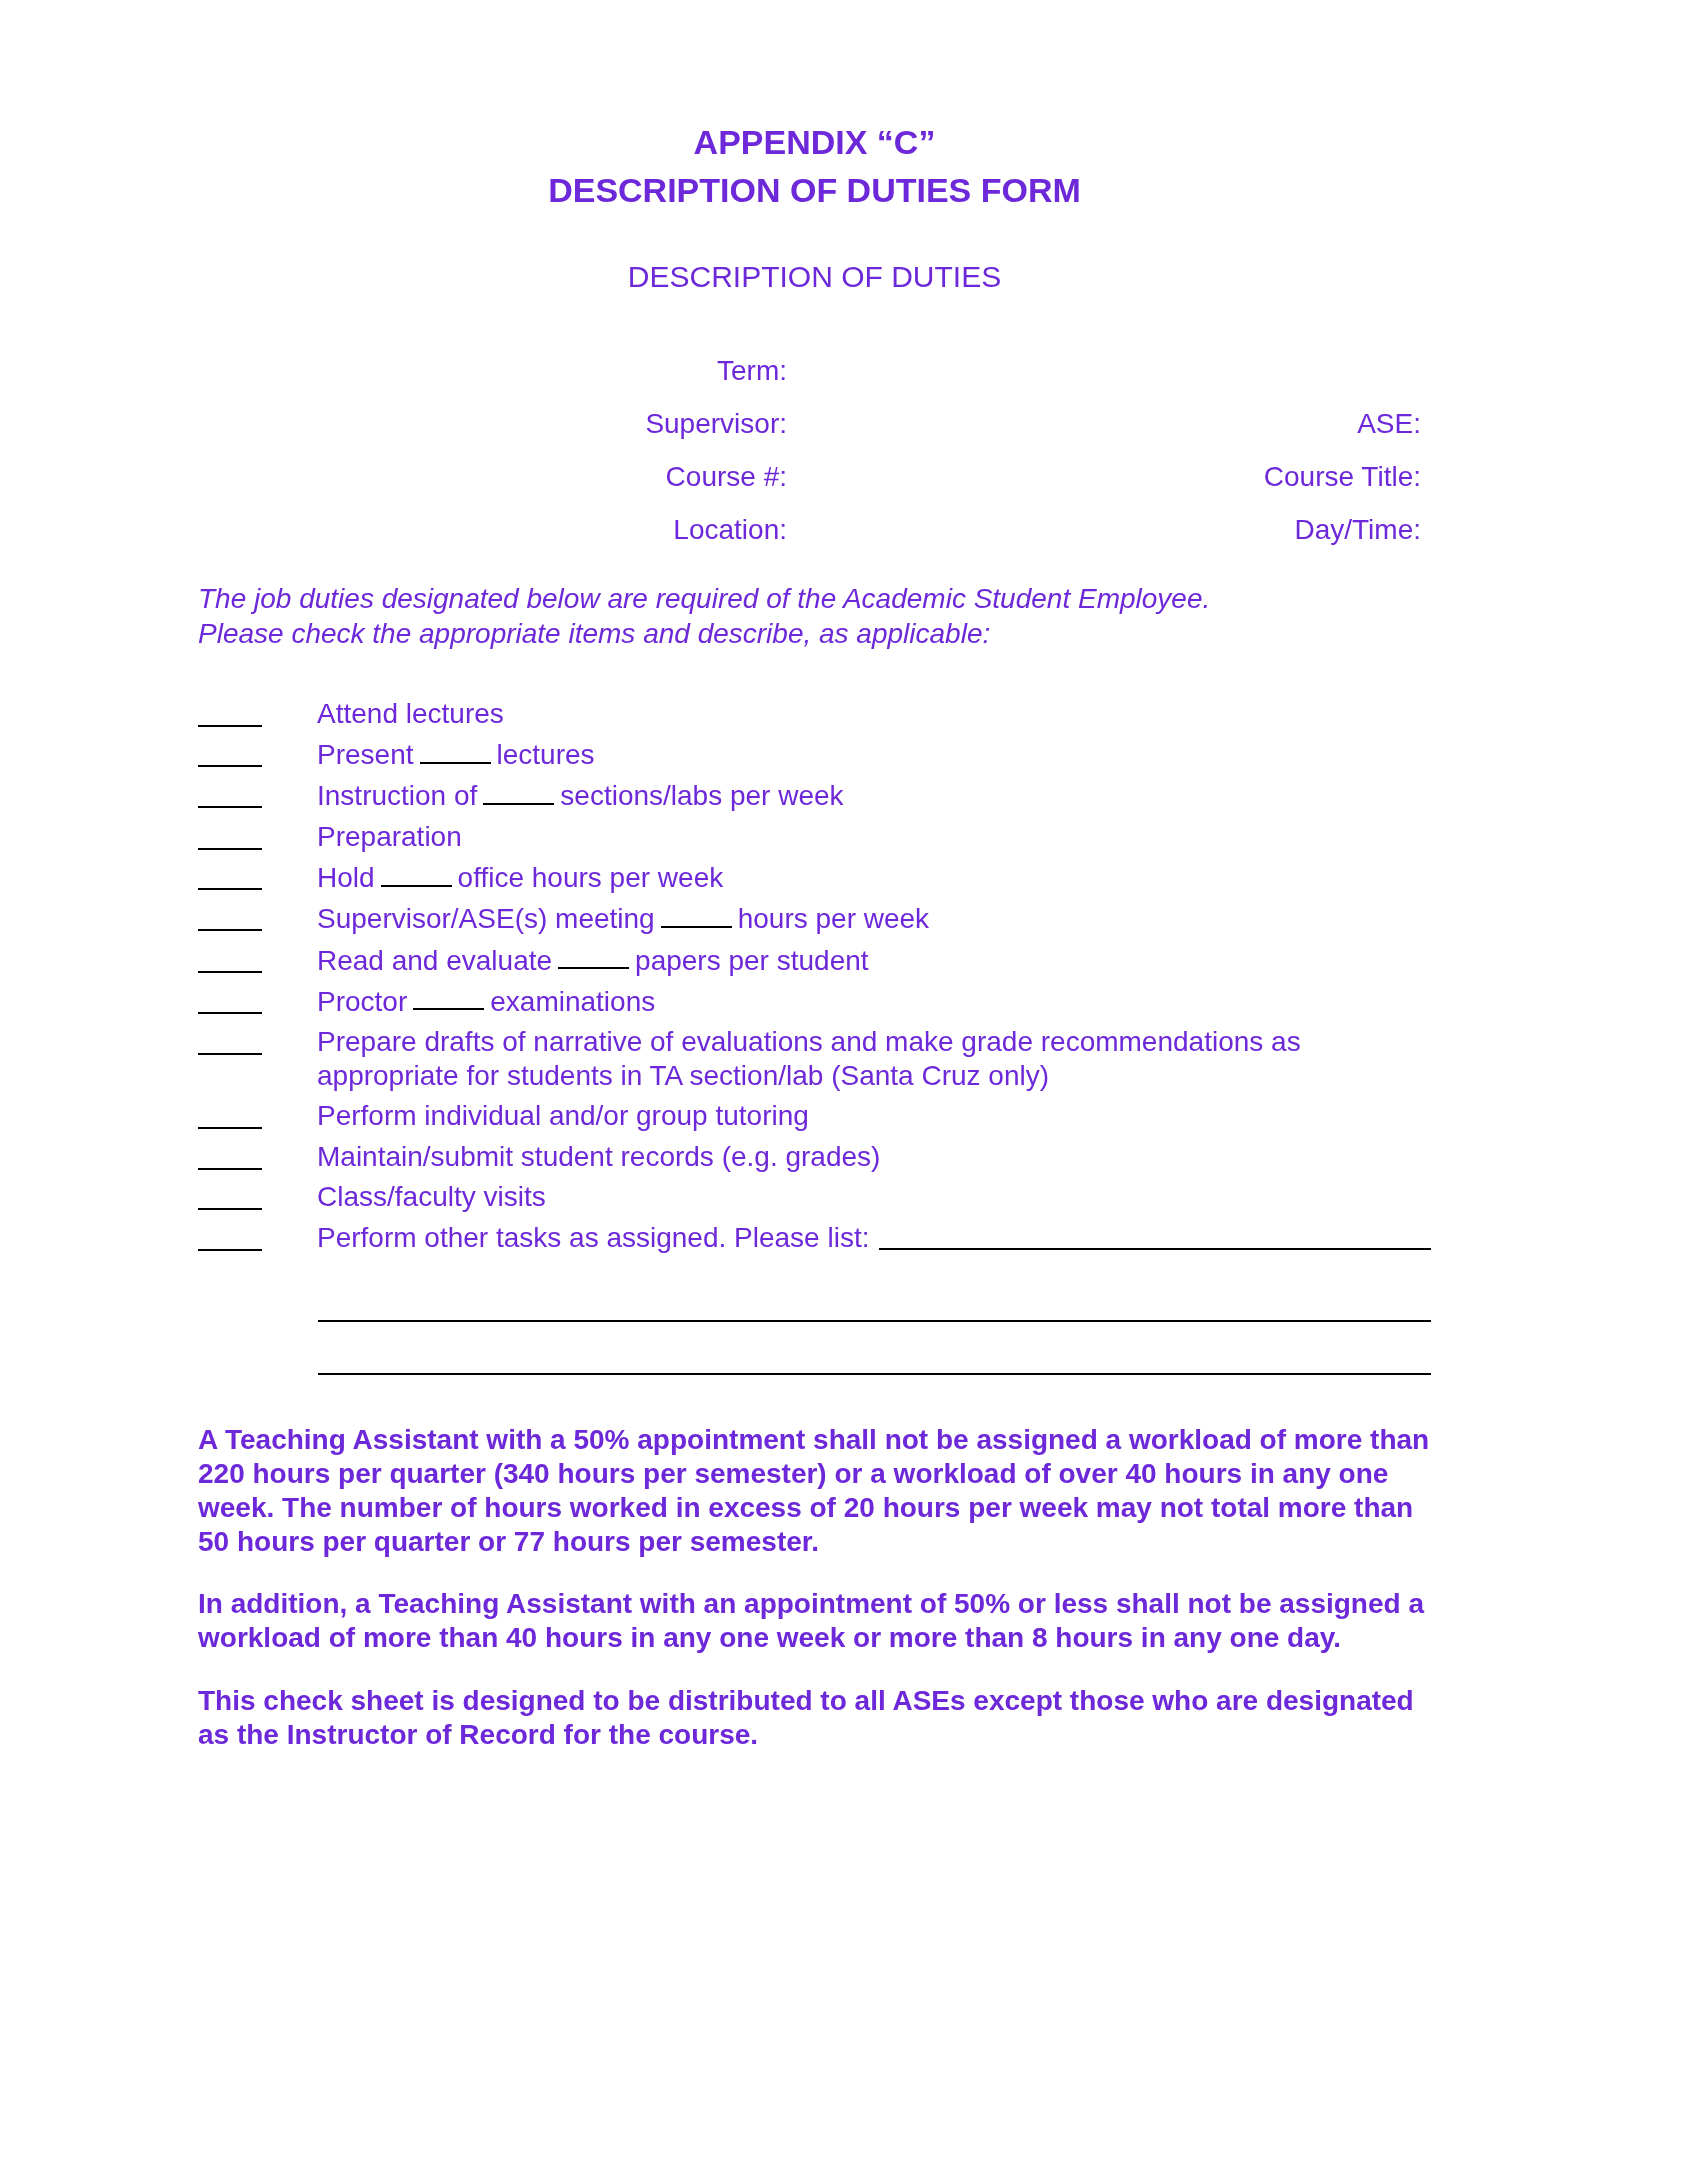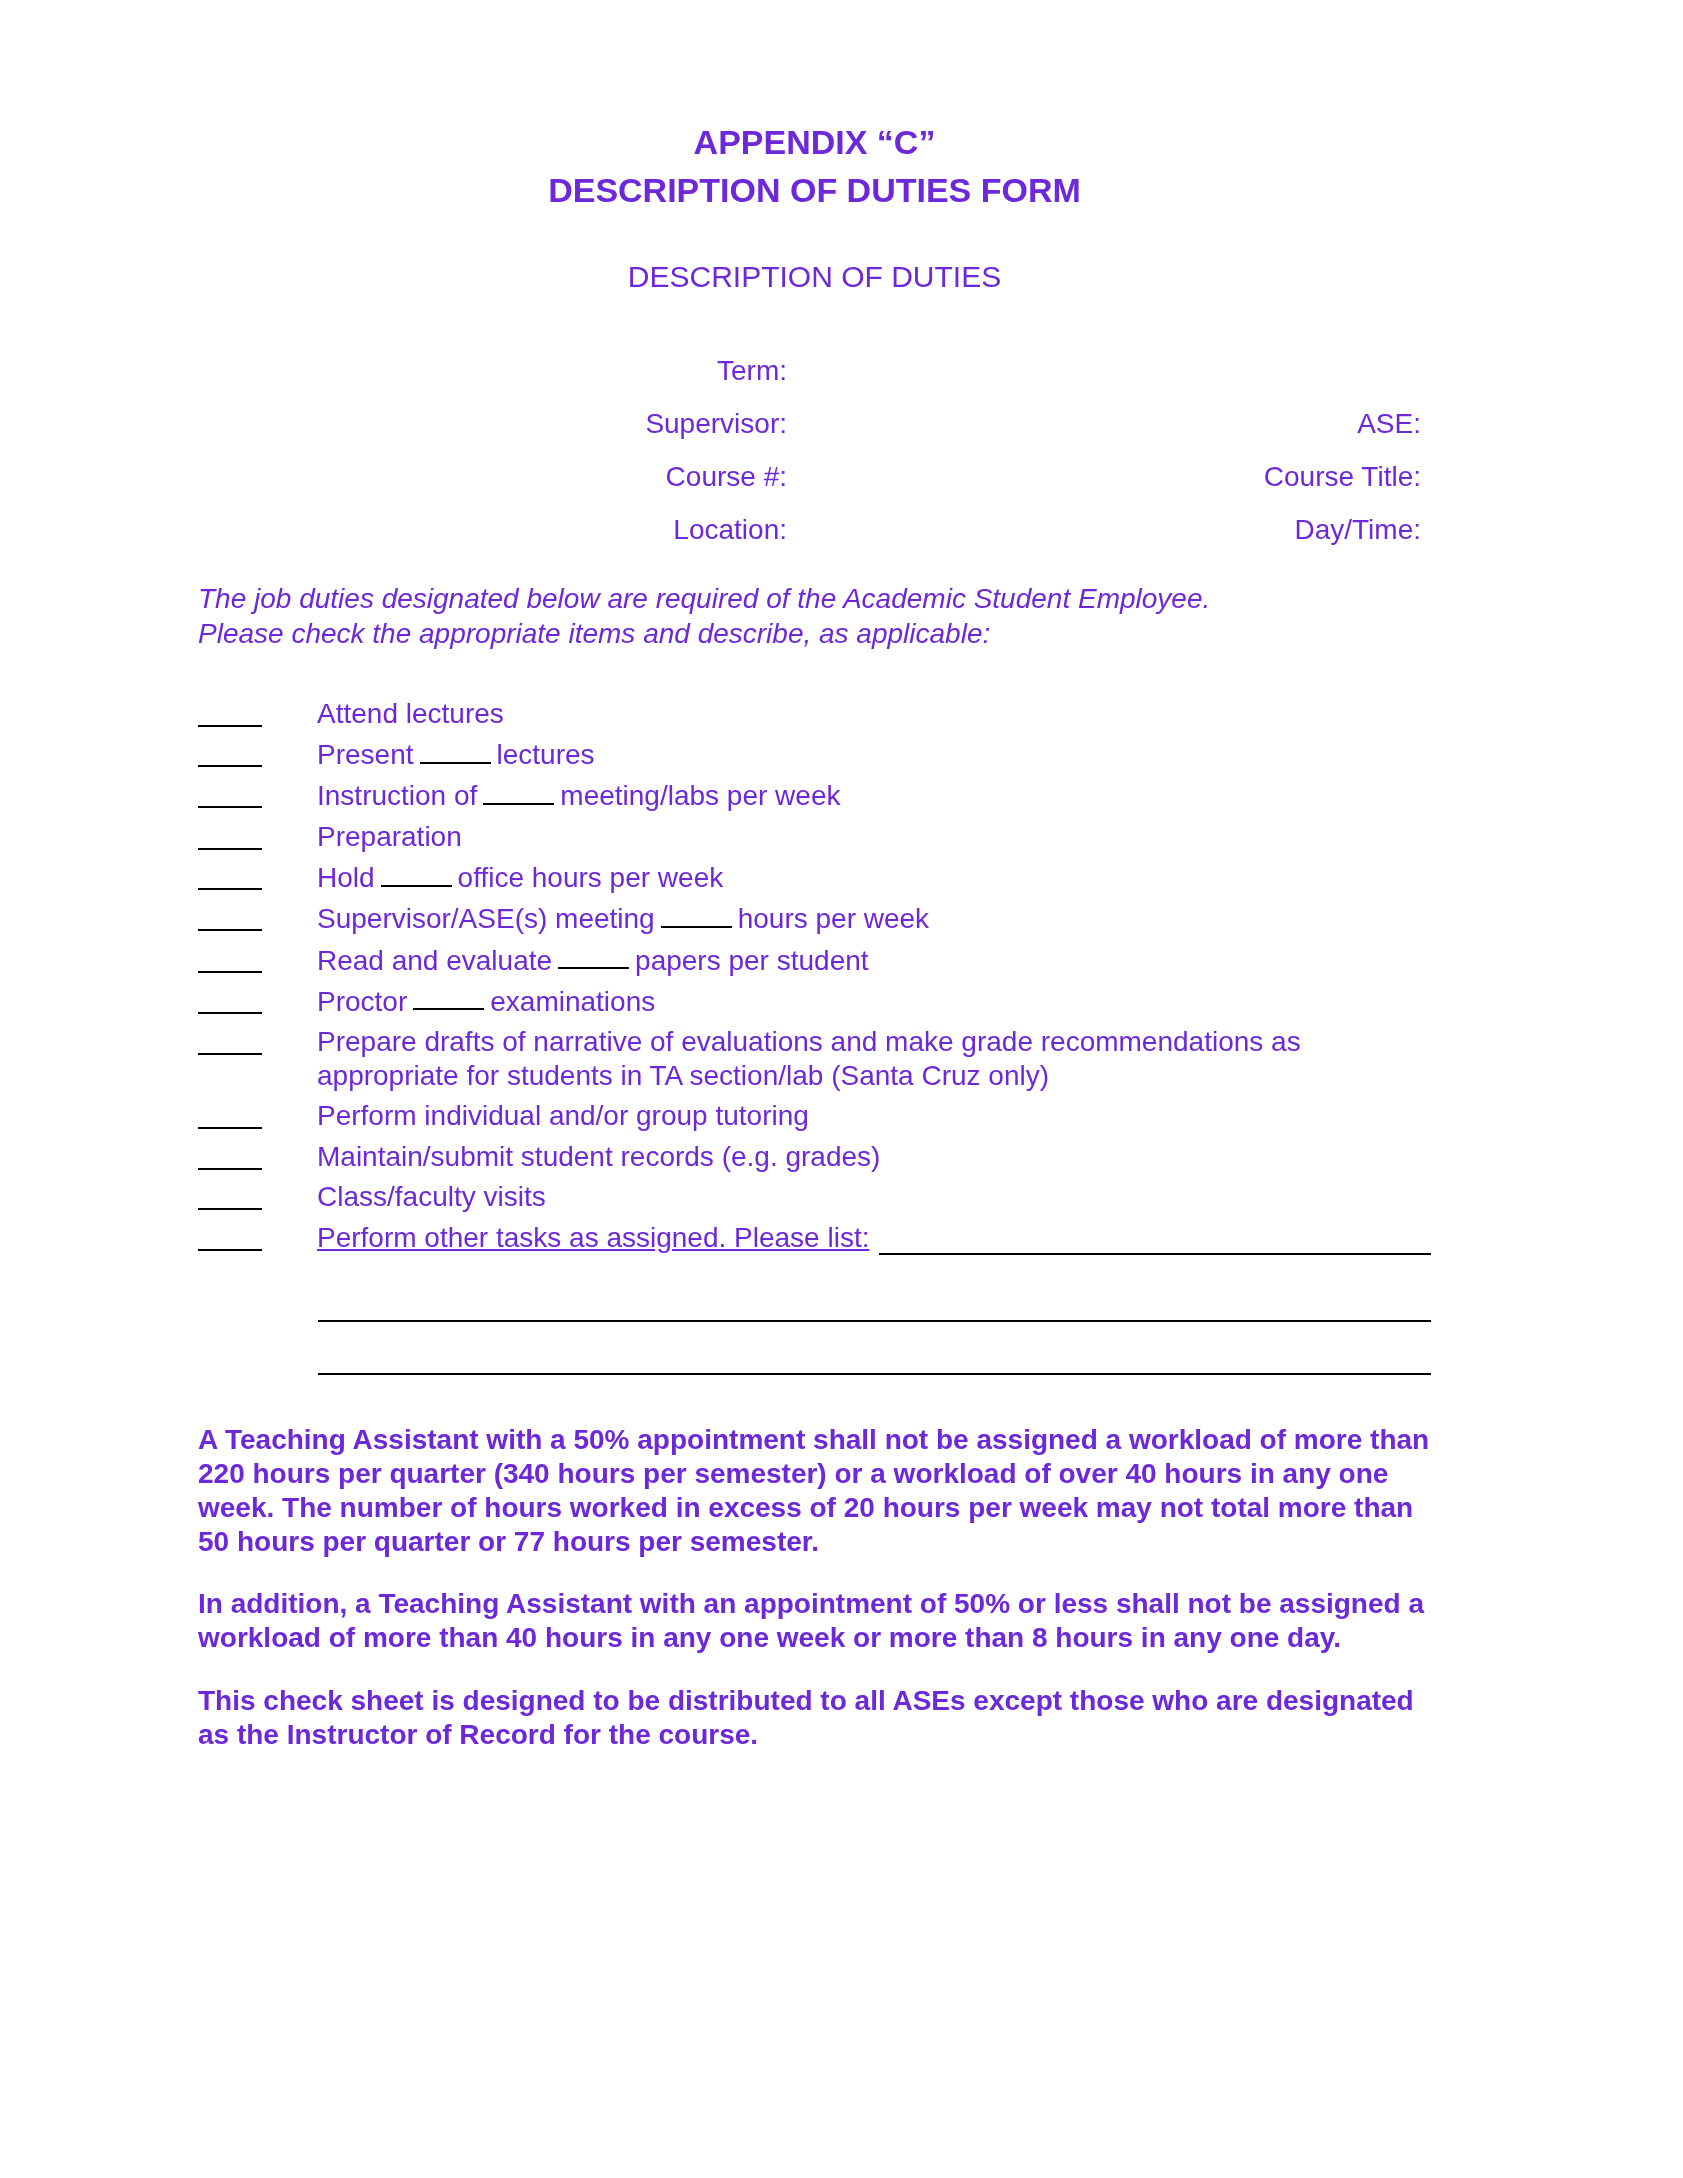--- a/index.html
+++ b/index.html
@@ -33,21 +33,21 @@
 
   .duties { margin-top:46px; }
   .duty-row { display:flex; align-items:flex-start; margin-bottom:7px; }
   .check-line {
     flex:0 0 64px;
     height:30px;
     border-bottom:2px solid #000;
     margin-right:55px;
   }
   .duty-text { flex:1; line-height:1.2; }
-  .duty-text.with-trailing { display:flex; align-items:flex-end;text-decoration:underline; }
+  .duty-text.with-trailing { display:flex; align-items:flex-start; }
   .duty-text.with-trailing .seg { white-space:nowrap; padding-right:10px; }
   .inline-blank {
     display:inline-block;
     width:71px;
     height:0.95em;
     border-bottom:2px solid #000;
     margin:0 6px;
     vertical-align:baseline;
   }
   .trailing-blank { flex:1; border-bottom:2px solid #000; height:1.05em; }
@@ -132,21 +132,21 @@
     <div class="duty-row">
       <span class="check-line"></span>
       <div class="duty-text">
         <span>Present</span><span class="inline-blank"></span><span>lectures</span>
       </div>
     </div>
 
     <div class="duty-row">
       <span class="check-line"></span>
       <div class="duty-text">
-        <span>Instruction of</span><span class="inline-blank"></span><span>meeting/labs per week</span>
+        <span>Instruction of</span><span class="inline-blank"></span><span>sections/labs per week</span>
       </div>
     </div>
 
     <div class="duty-row">
       <span class="check-line"></span>
       <div class="duty-text">
         <span>Preparation</span>
       </div>
     </div>
 

